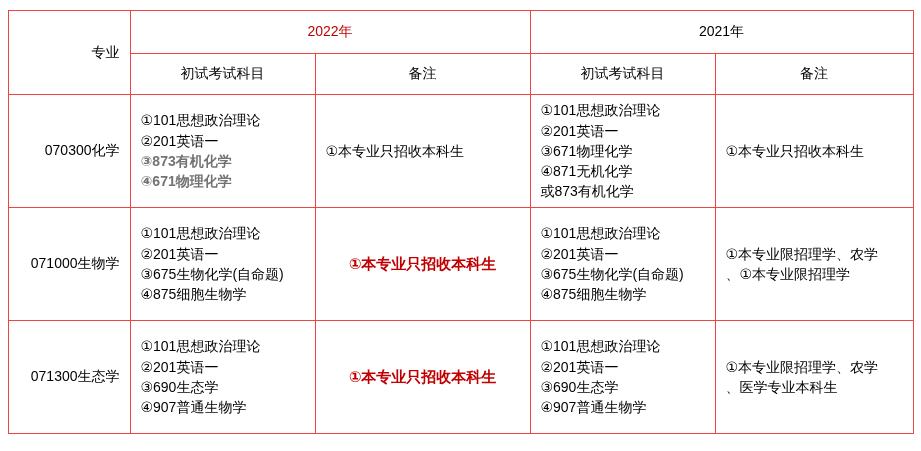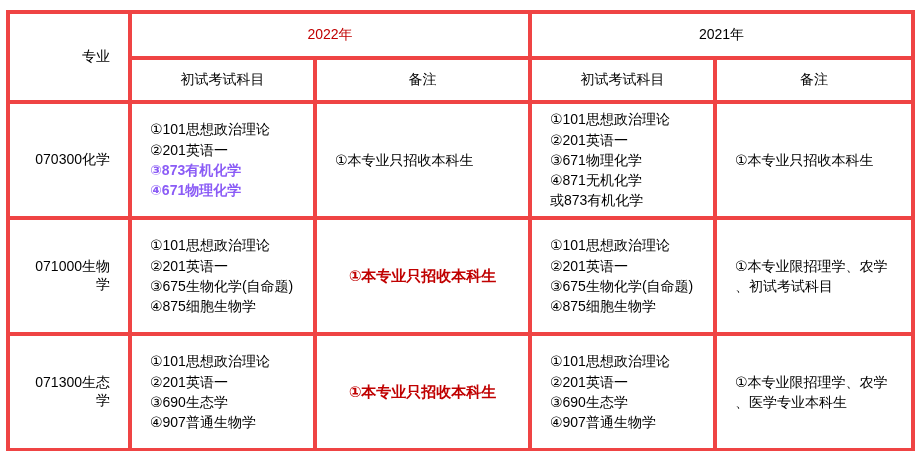--- a/index.html
+++ b/index.html
@@ -21,25 +21,25 @@
     box-sizing: border-box;
     padding: 10px 6px 6px 6px;
   }
   table.exam {
     border-collapse: collapse;
     table-layout: fixed;
     width: 905px;
     margin: 0 auto;
   }
   table.exam td, table.exam th {
-    border: 4px solid #ef4444;
+    border: 1px solid #ef4444;
     vertical-align: middle;
     font-weight: normal;
     font-size: 14px;
-    padding: 4px 18px;
+    padding: 4px 10px;
   }
   
   col.c-major  { width: 122px; }
   col.c-sub1   { width: 185px; }
   col.c-note1  { width: 215px; }
   col.c-sub2   { width: 185px; }
   col.c-note2  { width: 198px; }
 
   .hd-year {
     text-align: center;
@@ -62,21 +62,21 @@
     padding-top: 8px;
     padding-bottom: 8px;
     line-height: 1.45;
     font-size: 14px;
   }
   .list-cell .ln {
     display: block;
     white-space: nowrap;
   }
   .list-cell .ln.red {
-    color: #8b5cf6;
+    color: #737373;
     font-weight: bold;
   }
   .note-cell {
     vertical-align: middle;
     line-height: 1.45;
     font-size: 14px;
   }
   .note-cell .ln {
     display: block;
   }
@@ -150,21 +150,21 @@
             <span class="ln red">①本专业只招收本科生</span>
           </td>
           <td class="list-cell">
             <span class="ln">①101思想政治理论</span>
             <span class="ln">②201英语一</span>
             <span class="ln">③675生物化学(自命题)</span>
             <span class="ln">④875细胞生物学</span>
           </td>
           <td class="note-cell">
             <span class="ln">①本专业限招理学、农学</span>
-            <span class="ln">、初试考试科目</span>
+            <span class="ln">、①本专业限招理学</span>
           </td>
         </tr>
         <tr class="row-body">
           <td class="major-cell">071300生态学</td>
           <td class="list-cell">
             <span class="ln">①101思想政治理论</span>
             <span class="ln">②201英语一</span>
             <span class="ln">③690生态学</span>
             <span class="ln">④907普通生物学</span>
           </td>

